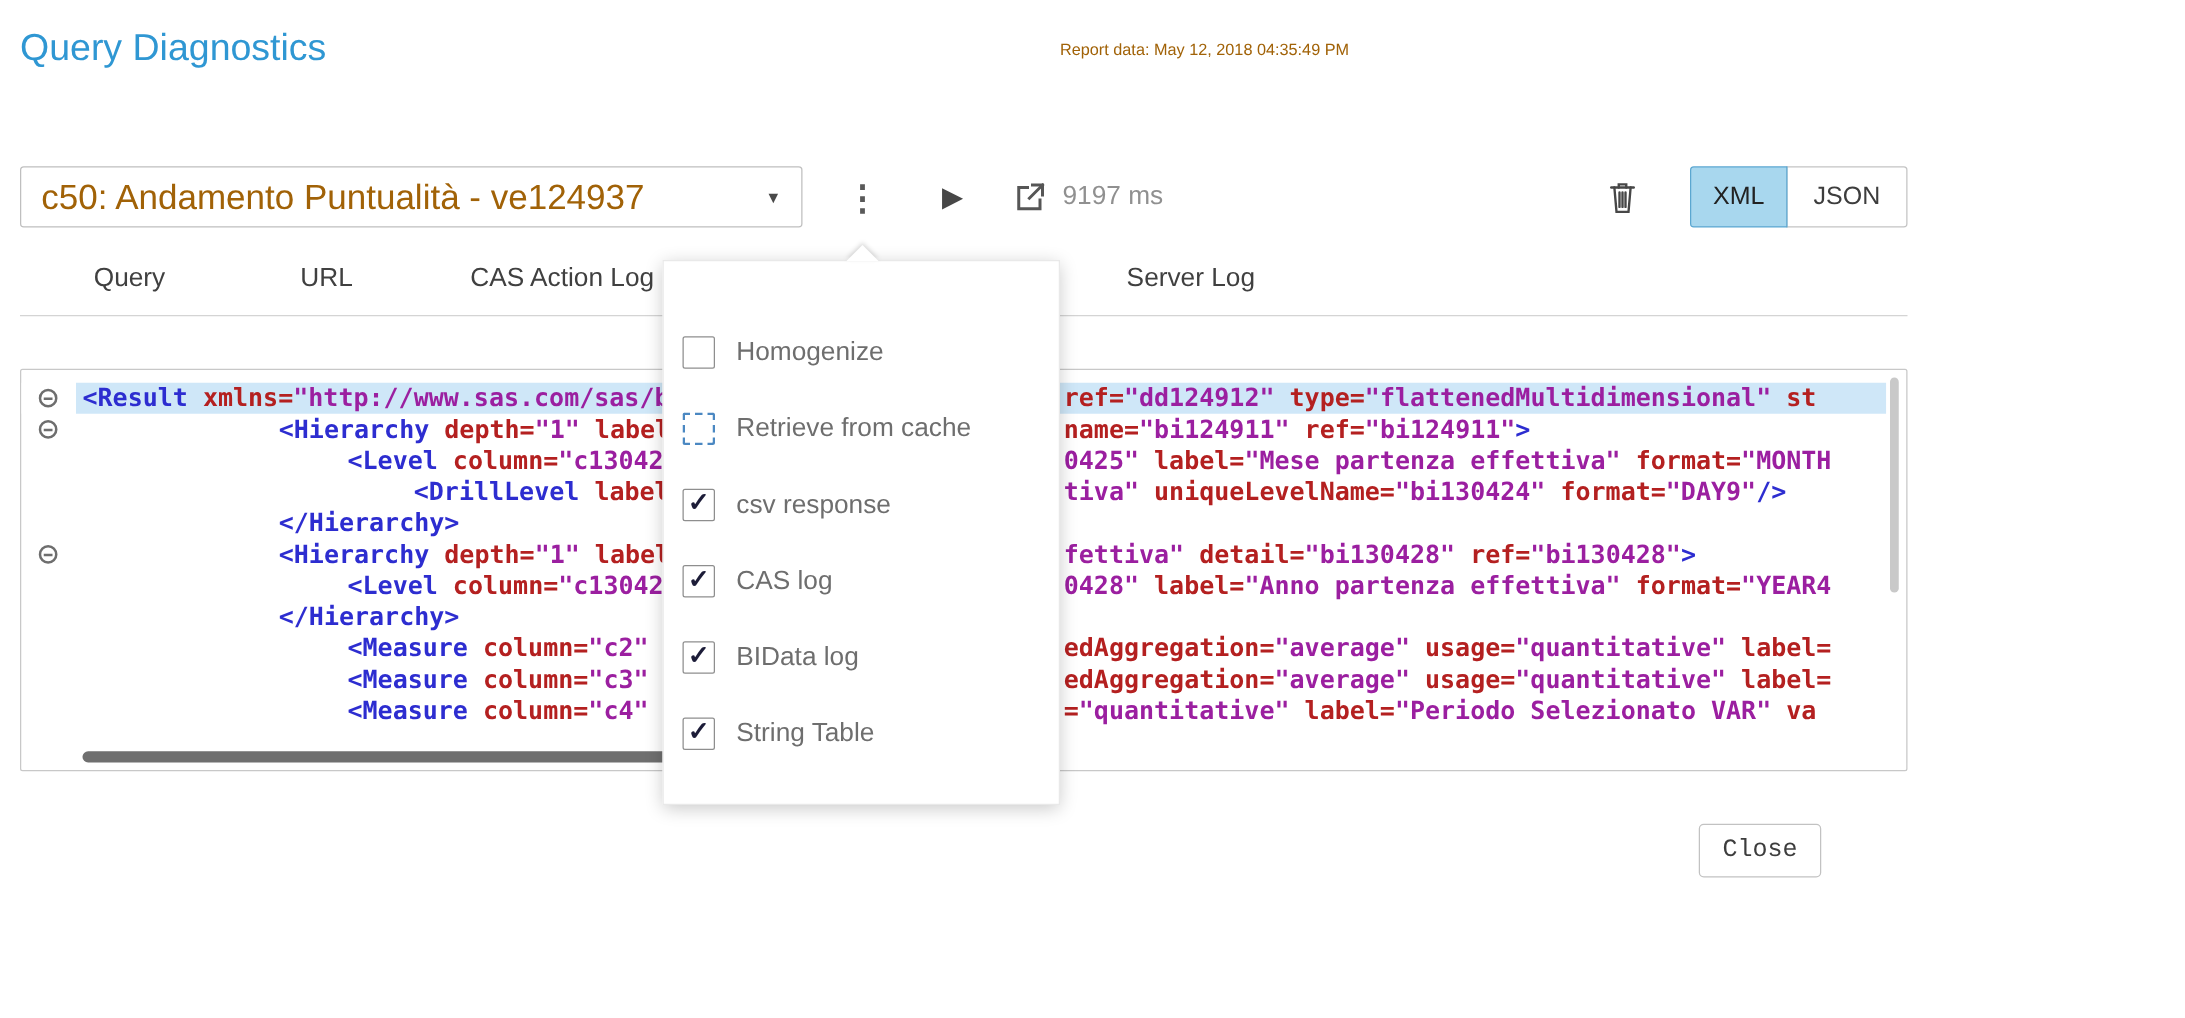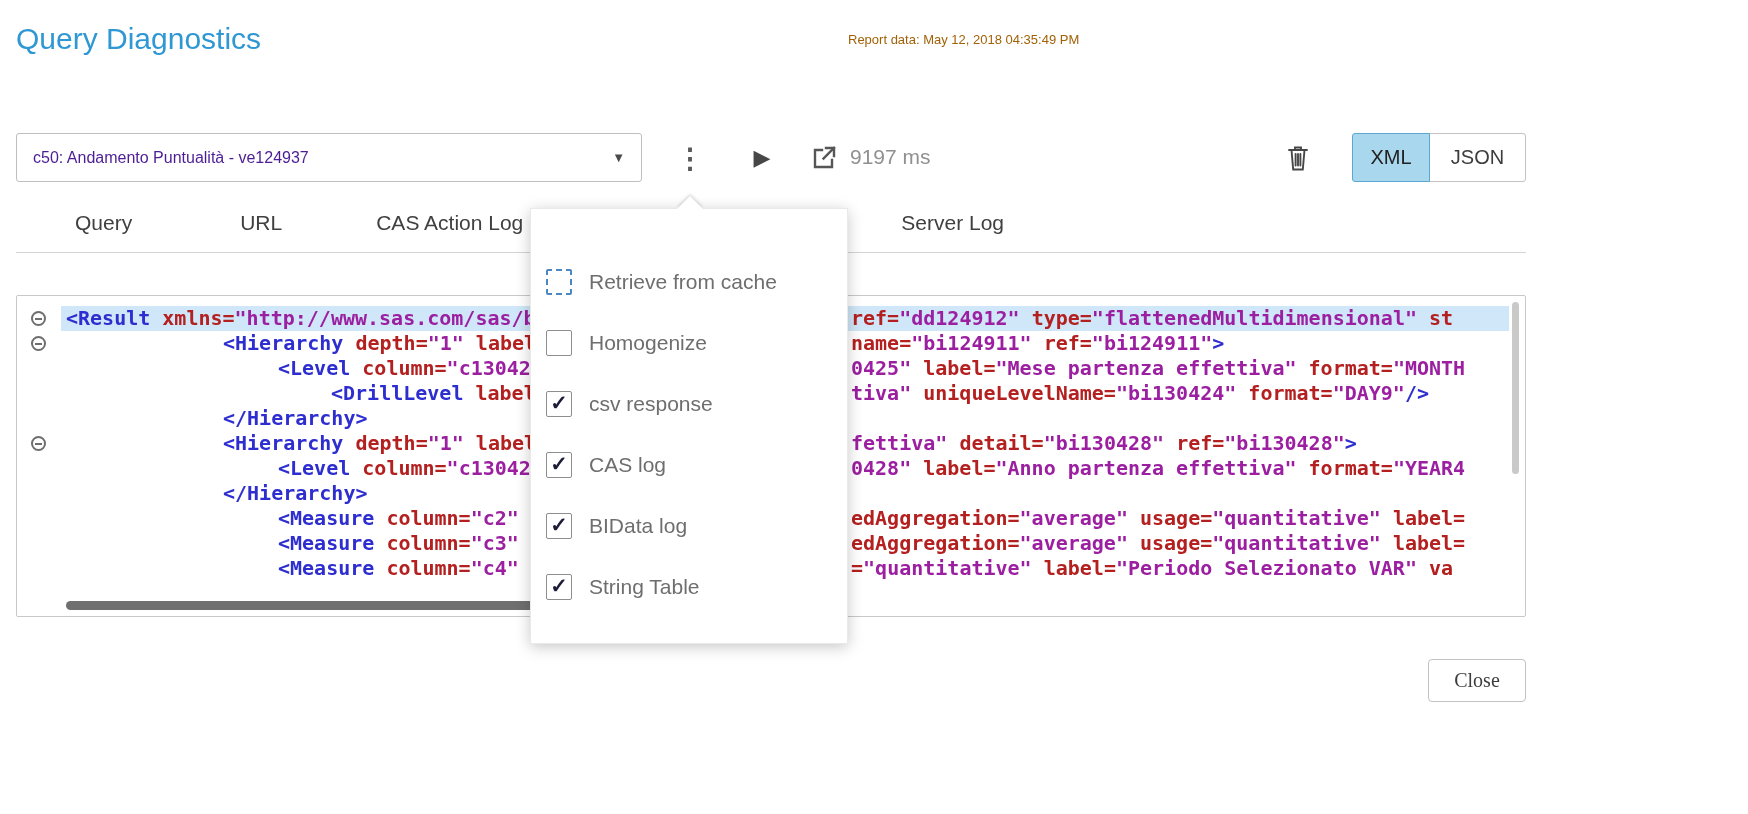--- a/index.html
+++ b/index.html
@@ -4,21 +4,21 @@
 <style>
   *{box-sizing:border-box;margin:0;padding:0}
   html,body{background:#fff}
   body{font-family:"Liberation Sans",sans-serif}
   .stage{position:relative;width:1748px;height:814px;background:#fff;overflow:hidden}
 
   .title{position:absolute;left:16px;top:22px;font-size:30px;font-weight:400;color:var(--accent,#2f97d3)}
   .report{position:absolute;left:848px;top:32px;font-size:13px;color:#a16207}
 
   .select{position:absolute;left:16px;top:133px;width:626px;height:49px;border:1px solid #bfbfbf;border-radius:3px;display:flex;align-items:center;padding:0 16px;background:#fff;cursor:pointer}
-  .select-val{font-size:16px;color:#4c1d95;flex:1;white-space:nowrap;overflow:hidden}
+  .select-val{font-size:28px;color:#a16207;flex:1;white-space:nowrap;overflow:hidden}
   .select-caret{font-size:13px;color:#4a4a4a}
 
   .toolbtn{position:absolute;top:134px;height:48px;display:flex;align-items:center;justify-content:center;cursor:pointer;background:none;border:none}
   .kebab{left:672px;width:36px;font-size:28px;font-weight:bold;color:#595959}
   .play{left:742px;width:40px;font-size:22px;color:#474747}
   .export{left:804px;width:40px}
   .trash{left:1278px;width:40px}
   .elapsed{position:absolute;left:850px;top:145px;font-size:21px;color:#909090}
 
   .seg-group{position:absolute;left:1352px;top:133px;height:59px;display:flex}
@@ -50,21 +50,21 @@
   .vscroll{position:absolute;right:6px;top:6px;width:7px;height:172px;border-radius:4px;background:#c9c9c9;cursor:pointer}
 
   .menu{position:absolute;left:530px;top:208px;width:318px;padding:42px 0 26px;background:#fff;border:1px solid #e9e9e9;box-shadow:0 3px 14px rgba(0,0,0,0.22);z-index:20}
   .menu-caret{position:absolute;top:-13px;left:146px;width:0;height:0;border-left:13px solid transparent;border-right:13px solid transparent;border-bottom:13px solid #fff;filter:drop-shadow(0 -1.5px 1.5px rgba(0,0,0,0.15))}
   .menu-item{display:flex;align-items:center;height:61px;padding-left:15px;cursor:pointer}
   .cb{width:26px;height:26px;border:1px solid #8e8e8e;border-radius:2px;background:#fff;display:flex;align-items:center;justify-content:center;flex:none}
   .cb.focus{border:2px dashed #4b88c2}
   .check{font-size:21px;font-weight:bold;color:#1c1c38;line-height:1;transform:translateY(-1px)}
   .menu-label{font-size:21px;color:#6e6e6e;margin-left:17px;white-space:nowrap}
 
-  .close-btn{position:absolute;left:1428px;top:659px;width:98px;height:43px;background:#fff;border:1px solid #c2c2c2;border-radius:4px;font-size:20px;color:#3d3d3d;font-family:Liberation Serif, serif;cursor:pointer}
+  .close-btn{position:absolute;left:1359px;top:659px;width:98px;height:43px;background:#fff;border:1px solid #c2c2c2;border-radius:4px;font-size:20px;color:#3d3d3d;font-family:Liberation Mono, monospace;cursor:pointer}
 </style>
 </head>
 <body>
 
 <div class="stage">
 
   <div class="title">Query Diagnostics</div>
   <div class="report">Report data: May 12, 2018 04:35:49 PM</div>
 
   <div class="select">
@@ -168,28 +168,28 @@
         </div>
       </div>
     <div class="hscroll"></div>
     <div class="vscroll"></div>
   </div>
 
   <div class="menu">
     <div class="menu-caret"></div>
     <div id="menu-items">
         <div class="menu-item">
+          <span class="cb"></span>
+          <span class="menu-label">Homogenize</span>
+        </div>
+        <div class="menu-item">
           <span class="cb focus"></span>
           <span class="menu-label">Retrieve from cache</span>
         </div>
         <div class="menu-item">
-          <span class="cb"></span>
-          <span class="menu-label">Homogenize</span>
-        </div>
-        <div class="menu-item">
           <span class="cb on">
             <span class="check">✓</span>
           </span>
           <span class="menu-label">csv response</span>
         </div>
         <div class="menu-item">
           <span class="cb on">
             <span class="check">✓</span>
           </span>
           <span class="menu-label">CAS log</span>

